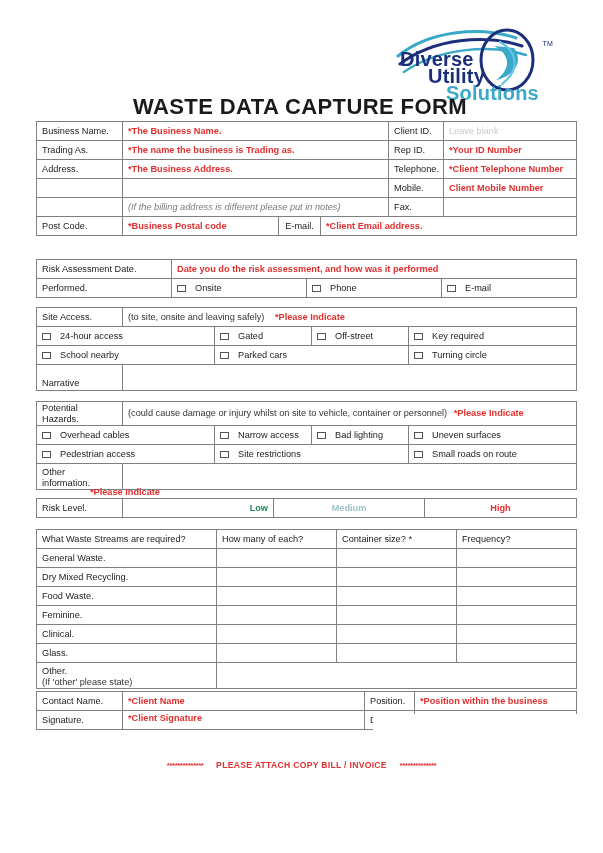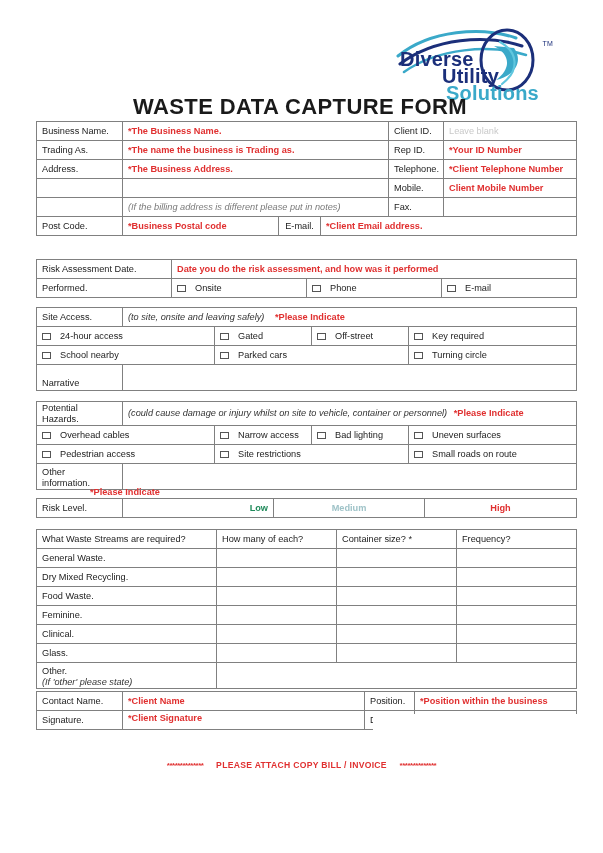--- a/index.html
+++ b/index.html
@@ -13,21 +13,21 @@
     position:relative;
     overflow:hidden;
   }
 
   
   .logo-wrap{ position:absolute; top:22px; right:48px; width:165px; height:74px; }
   .logo-wrap svg{ display:block; }
   .logo-text{ position:absolute; left:0; top:0; width:100%; height:100%; }
   .lt{ position:absolute; font-weight:bold; letter-spacing:.2px; }
   .lt.diverse{ left:10px;  top:26px; font-size:20px; color:#1b2f7a; }
-  .lt.utility{ left:52px;  top:43px; font-size:20px; color:#1b2f7a; }
+  .lt.utility{ left:38px;  top:43px; font-size:20px; color:#1b2f7a; }
   .lt.solutions{ left:56px; top:60px; font-size:20px; color:#3aa9c9; }
   .lt.tm{ right:2px; top:18px; font-size:7px; color:#1b2f7a; font-weight:normal; }
 
   
   .title{
     position:absolute; left:0; top:94px; width:600px;
     text-align:center; font-size:22px; font-weight:bold;
     letter-spacing:.4px; color:#1a1a1a;
   }
 
@@ -43,21 +43,21 @@
     height:19px; padding:1px 5px;
     vertical-align:middle;
     line-height:1.15;
     background:#fff;
   }
   td.lbl{ background:#dcecdc; color:#222; }
   td.red{ color:#e03030; font-weight:bold; }
   td.grey{ color:#c9c9c9; font-weight:normal; }
   td.none{ border:none; background:transparent; }
   .ital{ font-style:italic; font-weight:normal; color:#7a7a7a; }
-  .ital-dark{ font-style:italic; font-weight:normal; color:#333; }
+  .ital-dark{ font-weight:normal; color:#333; }
   .redsm{ color:#e03030; font-weight:bold; }
 
   
   .cb{ display:inline-block; width:9px; height:7px; border:1px solid #555;
        margin-right:9px; vertical-align:middle; background:#fff; }
   .cbtxt{ vertical-align:middle; }
 
   
   .rl-low{ color:#1f8a5a; font-weight:bold; text-align:right; }
   .rl-med{ color:#9fc3c8; font-weight:bold; text-align:center; }

